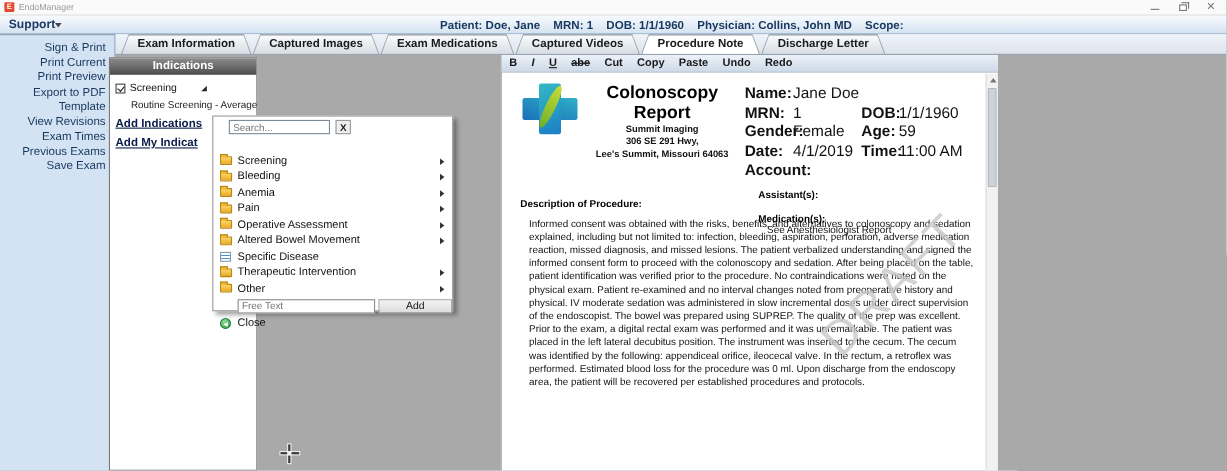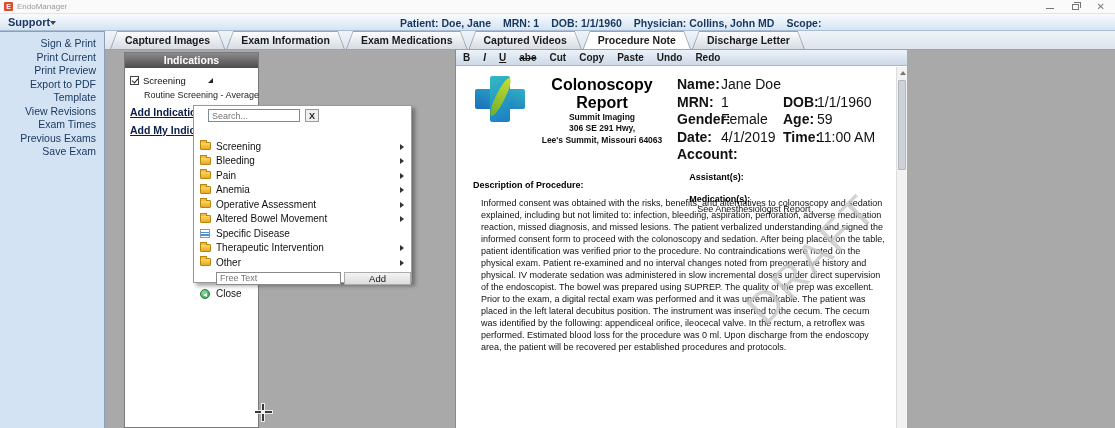--- a/index.html
+++ b/index.html
@@ -28,21 +28,21 @@
 
   
   .tabstrip { position:absolute; left:105px; top:31px; width:1010px; height:19px; background:linear-gradient(#eff4f9,#dde4ec); border-bottom:1px solid #98a4b0; display:flex; align-items:flex-end; padding-left:5px; }
   .tab { position:relative; height:18px; margin-right:1px; }
   .tab::before { content:""; position:absolute; inset:0; background:#9aa4ae; clip-path:polygon(7px 0, calc(100% - 7px) 0, 100% 100%, 0 100%); }
   .tab::after { content:""; position:absolute; left:1px; right:1px; top:1px; bottom:0; background:linear-gradient(#fbfcfd,#d6dce2); clip-path:polygon(6.3px 0, calc(100% - 6.3px) 0, 100% 100%, 0 100%); }
   .tab.active::after { background:#ffffff; }
   .tab .tab-label { position:relative; z-index:2; display:block; padding:0 15px; font-size:10.5px; font-weight:bold; color:#1a1a1a; line-height:18px; white-space:nowrap; }
 
   
-  .ind-panel { position:absolute; left:124px; top:52px; width:135px; height:376px; background:#ffffff; border:1px solid #7a7a7a; }
+  .ind-panel { position:absolute; left:99px; top:52px; width:135px; height:376px; background:#ffffff; border:1px solid #7a7a7a; }
   .ind-header { height:15px; background:linear-gradient(#8b8b8b,#4c4c4c); color:#fff; font-size:10.5px; font-weight:bold; text-align:center; line-height:15px; }
   .ind-body { padding:7px 5px 0 5px; }
   .ind-check-row { display:flex; align-items:center; gap:4px; }
   .checkbox { width:9px; height:9px; border:1px solid #444; background:#fff; position:relative; flex:none; }
   .checkbox::after { content:""; position:absolute; left:1px; top:1px; width:5px; height:3px; border-left:1.5px solid #222; border-bottom:1.5px solid #222; transform:rotate(-50deg); }
   .ind-check-label { font-size:9.5px; color:#111; }
   .corner-tri { width:0; height:0; border-bottom:5px solid #222; border-left:5px solid transparent; margin-left:18px; }
   .ind-sub { font-size:9px; color:#222; margin:4px 0 0 14px; white-space:nowrap; }
   .ind-link { font-size:10.5px; font-weight:bold; color:#0b1e4a; text-decoration:underline; margin-top:6px; cursor:pointer; white-space:nowrap; }
 
@@ -141,24 +141,24 @@
     <div class="side-item">Export to PDF</div>
     <div class="side-item">Template</div>
     <div class="side-item">View Revisions</div>
     <div class="side-item">Exam Times</div>
     <div class="side-item">Previous Exams</div>
     <div class="side-item">Save Exam</div>
   </div>
 
   <div class="tabstrip">
     <div class="tab">
+        <span class="tab-label">Exam Information</span>
+      </div>
+    <div class="tab">
         <span class="tab-label">Captured Images</span>
-      </div>
-    <div class="tab">
-        <span class="tab-label">Exam Information</span>
       </div>
     <div class="tab">
         <span class="tab-label">Exam Medications</span>
       </div>
     <div class="tab">
         <span class="tab-label">Captured Videos</span>
       </div>
     <div class="tab active">
         <span class="tab-label">Procedure Note</span>
       </div>
@@ -197,28 +197,28 @@
       <span class="mi-icon-wrap">
           <span class="icon-folder"></span>
         </span>
       <span class="mi-label">Bleeding</span>
       <span class="mi-arrow"></span>
     </div>
     <div class="menu-item">
       <span class="mi-icon-wrap">
           <span class="icon-folder"></span>
         </span>
+      <span class="mi-label">Anemia</span>
+      <span class="mi-arrow"></span>
+    </div>
+    <div class="menu-item">
+      <span class="mi-icon-wrap">
+          <span class="icon-folder"></span>
+        </span>
       <span class="mi-label">Pain</span>
-      <span class="mi-arrow"></span>
-    </div>
-    <div class="menu-item">
-      <span class="mi-icon-wrap">
-          <span class="icon-folder"></span>
-        </span>
-      <span class="mi-label">Anemia</span>
       <span class="mi-arrow"></span>
     </div>
     <div class="menu-item">
       <span class="mi-icon-wrap">
           <span class="icon-folder"></span>
         </span>
       <span class="mi-label">Operative Assessment</span>
       <span class="mi-arrow"></span>
     </div>
     <div class="menu-item">

